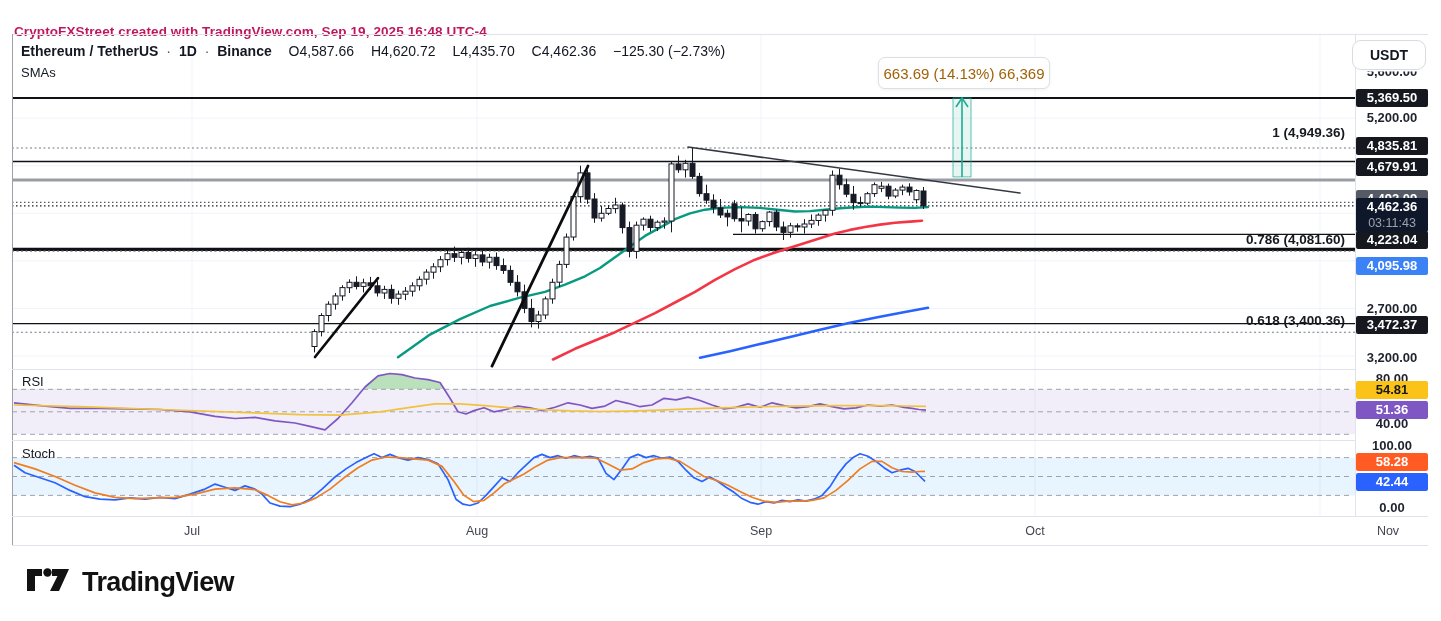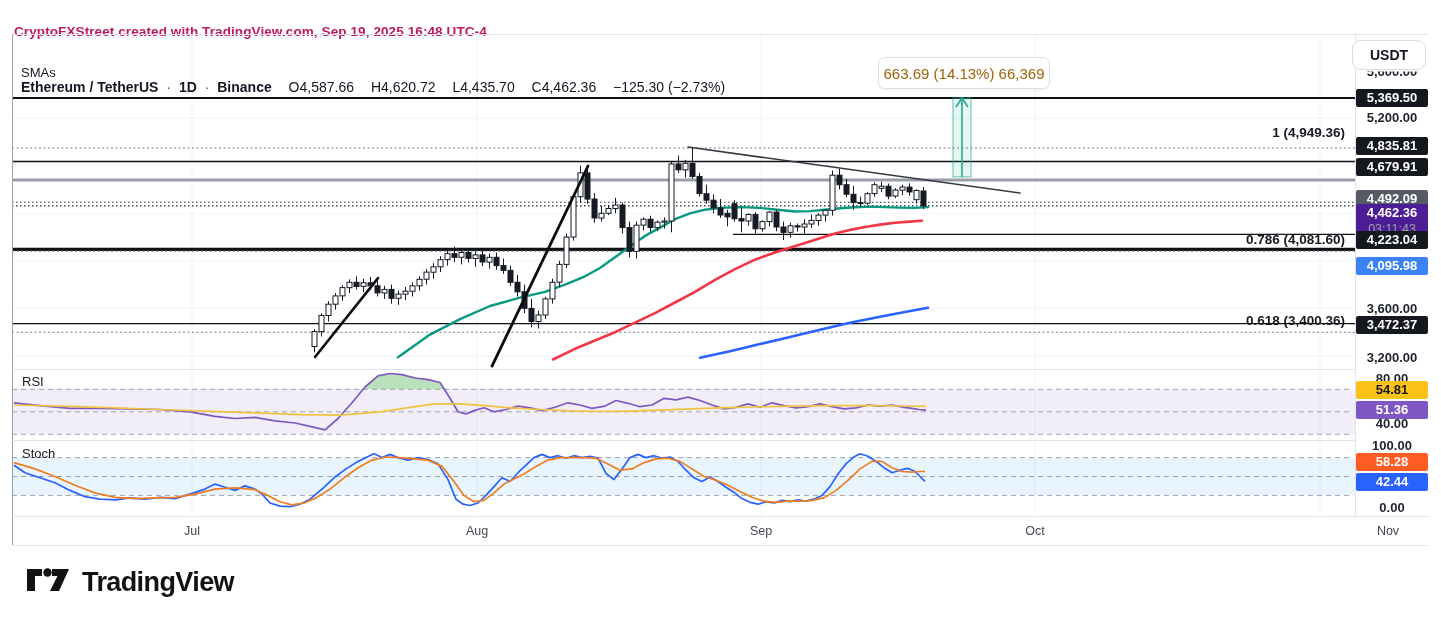--- a/index.html
+++ b/index.html
@@ -2,21 +2,21 @@
 <html><head>
 <meta charset="utf-8">
 <style>
   html,body{margin:0;padding:0;background:#fff;}
   body{width:1441px;height:621px;position:relative;overflow:hidden;
        font-family:"Liberation Sans","DejaVu Sans",sans-serif;color:#131722;}
   #stage{position:absolute;inset:0;}
   svg.chart{position:absolute;left:0;top:0;}
   .abs{position:absolute;}
   #credit{left:14px;top:24px;font-size:13.5px;font-weight:700;color:#be185d;letter-spacing:.1px;}
-  #title-row{left:21px;top:43px;font-size:14px;font-weight:600;color:#131722;white-space:nowrap;margin-top:36px;}
+  #title-row{left:21px;top:43px;font-size:14px;font-weight:600;color:#131722;white-space:nowrap;}
   #title-row .num{font-weight:500;margin-left:13px;}
   #title-row .sep{color:#50535e;margin:0 4px;font-weight:400;}
   #smas-label{left:21px;top:65px;font-size:13px;font-weight:500;color:#131722;}
   #usdt-btn{left:1352px;top:40px;width:72px;height:28px;background:#fff;border:1px solid #d8dbe0;
             border-radius:9px;display:flex;align-items:center;justify-content:center;
             font-size:14px;font-weight:600;color:#131722;z-index:6;}
   #callout{left:878px;top:57px;width:170px;height:30px;background:#fff;border:1px solid #dcdfe4;
            border-radius:7px;box-shadow:0 1px 3px rgba(0,0,0,.06);display:flex;align-items:center;
            justify-content:center;font-size:15px;font-weight:500;color:#a16207;z-index:5;}
   .panel-label{font-size:13px;font-weight:500;color:#131722;z-index:4;}
@@ -297,31 +297,31 @@
   <div class="abs" id="usdt-btn">USDT</div>
 
   <div class="abs" id="callout">663.69 (14.13%) 66,369</div>
 
   <div class="abs panel-label" id="rsi-label">RSI</div>
   <div class="abs panel-label" id="stoch-label">Stoch</div>
 
   <div id="price-axis">
       <div class="tick" style="top: 63.5px; clip-path: inset(8px 0px 0px);">5,600.00</div>
       <div class="tick" style="top: 109.5px;">5,200.00</div>
-      <div class="tick" style="top: 300.5px;">3,600.00</div>
+      <div class="tick" style="top: 300.5px;">2,700.00</div>
       <div class="tick" style="top: 349.5px;">3,200.00</div>
       <div class="tick" style="top: 370.5px;">80.00</div>
       <div class="tick" style="top: 415.5px;">40.00</div>
       <div class="tick" style="top: 437.5px;">100.00</div>
       <div class="tick" style="top: 499.5px;">0.00</div>
       <div class="badge" style="background: rgb(21, 24, 31); top: 89px;">5,369.50</div>
       <div class="badge" style="background: rgb(21, 24, 31); top: 137px;">4,835.81</div>
       <div class="badge" style="background: rgb(21, 24, 31); top: 158px;">4,679.91</div>
       <div class="badge" style="background: rgb(86, 90, 100); top: 178px; margin-top: 12px;">4,492.09</div>
-      <div class="badge" style="background: #4c1d95; top: 204px; height: 34px; text-align: center;">
+      <div class="badge" style="background: #0f172a; top: 198px; height: 34px; text-align: center;">
         <span style="display: block; height: 18px;">4,462.36</span>
         <span class="cd">03:11:43</span>
       </div>
       <div class="badge" style="background: rgb(21, 24, 31); top: 231px;">4,223.04</div>
       <div class="badge" style="background: #3b82f6; top: 257px;">4,095.98</div>
       <div class="badge" style="background: rgb(21, 24, 31); top: 316px;">3,472.37</div>
       <div class="badge" style="background: rgb(251, 195, 24); color: rgb(21, 24, 31); top: 381px;">54.81</div>
       <div class="badge" style="background: rgb(126, 87, 194); color: rgb(255, 255, 255); top: 401px;">51.36</div>
       <div class="badge" style="background: rgb(255, 91, 34); color: rgb(255, 255, 255); top: 453px;">58.28</div>
       <div class="badge" style="background: rgb(41, 98, 255); color: rgb(255, 255, 255); top: 473px;">42.44</div>

